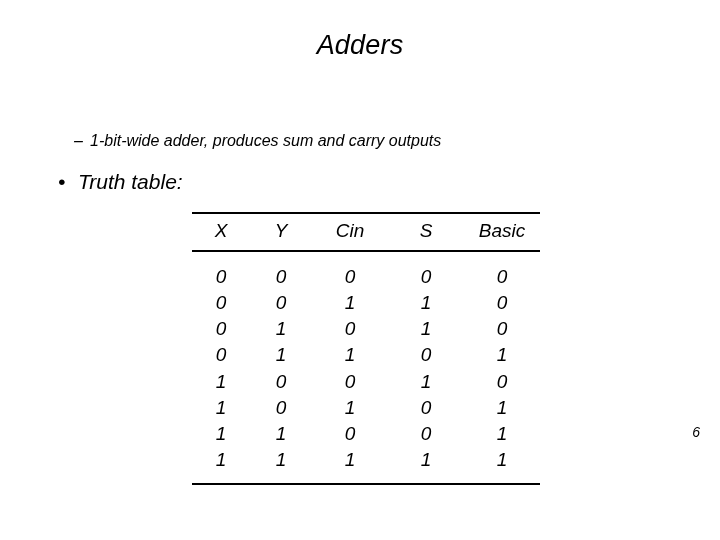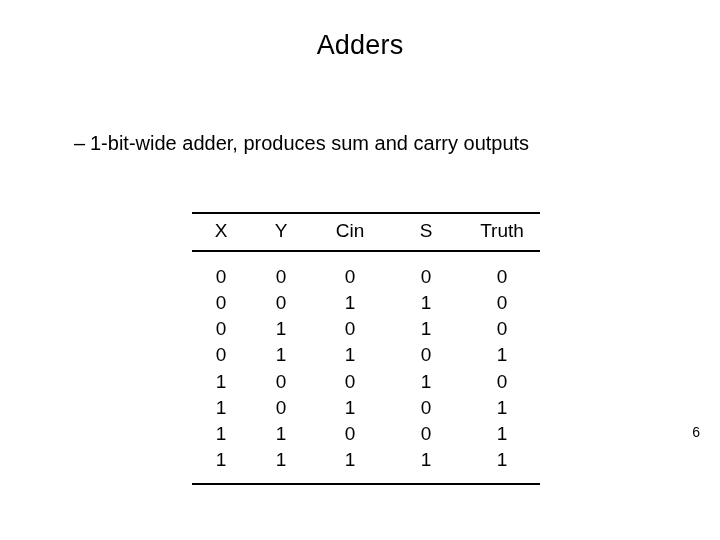--- a/index.html
+++ b/index.html
@@ -13,20 +13,21 @@
     font-family: "Liberation Sans", sans-serif;
     color: #000000;
     overflow: hidden;
     position: relative;
   }
   .slide {
     position: relative;
     width: 720px;
     height: 452px;
     box-sizing: border-box;
+    font-style: italic;
   }
   .slide-title {
     position: absolute;
     top: 30px;
     left: 0;
     width: 720px;
     text-align: center;
     font-size: 27px;
     font-weight: normal;
     letter-spacing: 0.2px;
@@ -35,21 +36,21 @@
     position: absolute;
     font-size: 21px;
     white-space: nowrap;
   }
   .bullet-l1 .dot {
     display: inline-block;
     width: 20px;
   }
   .bullet-l2 {
     position: absolute;
-    font-size: 20px;
+    font-size: 16px;
     white-space: nowrap;
   }
   .bullet-l2 .dash {
     display: inline-block;
     width: 16px;
   }
   #bullet1 { top: 88px; left: 42px; }
   #bullet2 { top: 132px; left: 74px; }
   #bullet3 { top: 170px; left: 58px; }
 
@@ -95,29 +96,32 @@
 
 <div class="slide">
 
   <div class="slide-title">Adders</div>
 
 
   <div class="bullet-l2" id="bullet2">
     <span class="dash">–</span><span>1-bit-wide adder, produces sum and carry outputs</span>
   </div>
 
+  <div class="bullet-l1" id="bullet3">
+    <span class="dot">•</span><span>Truth table:</span>
+  </div>
 
   <table class="truth-table">
     <thead>
       <tr class="top-rule mid-rule">
         <th class="col-x">X</th>
         <th class="col-y">Y</th>
         <th class="col-cin">Cin</th>
         <th class="col-s">S</th>
-        <th class="col-cout">Truth</th>
+        <th class="col-cout">Basic</th>
       </tr>
     </thead>
     <tbody>
       <tr class="spacer-row">
         <td></td>
         <td></td>
         <td></td>
         <td></td>
         <td></td>
       </tr>

